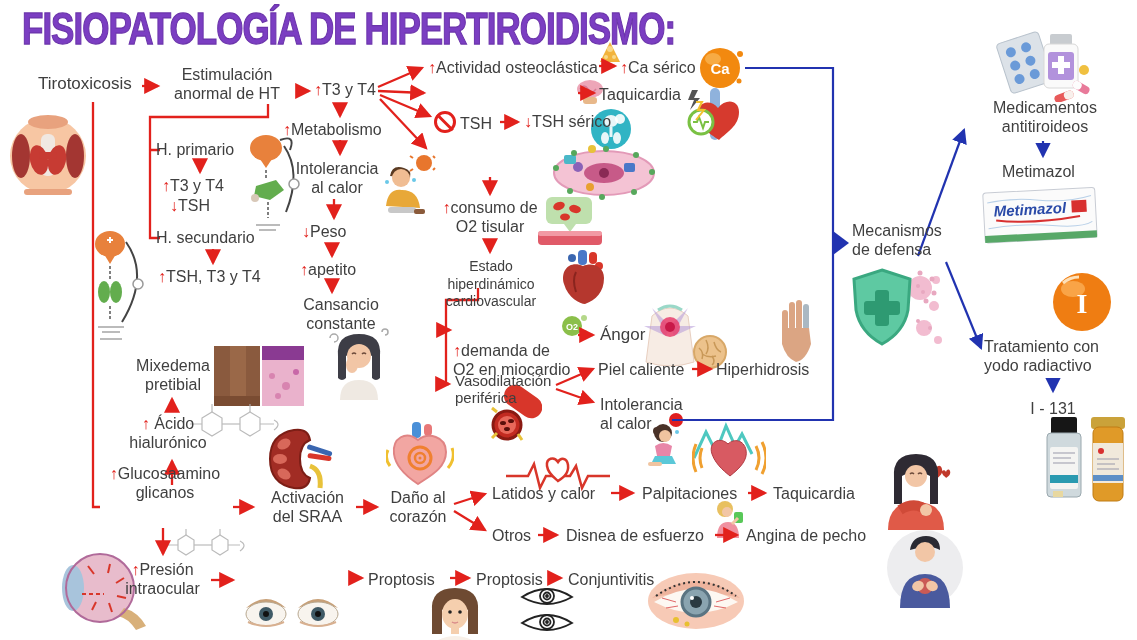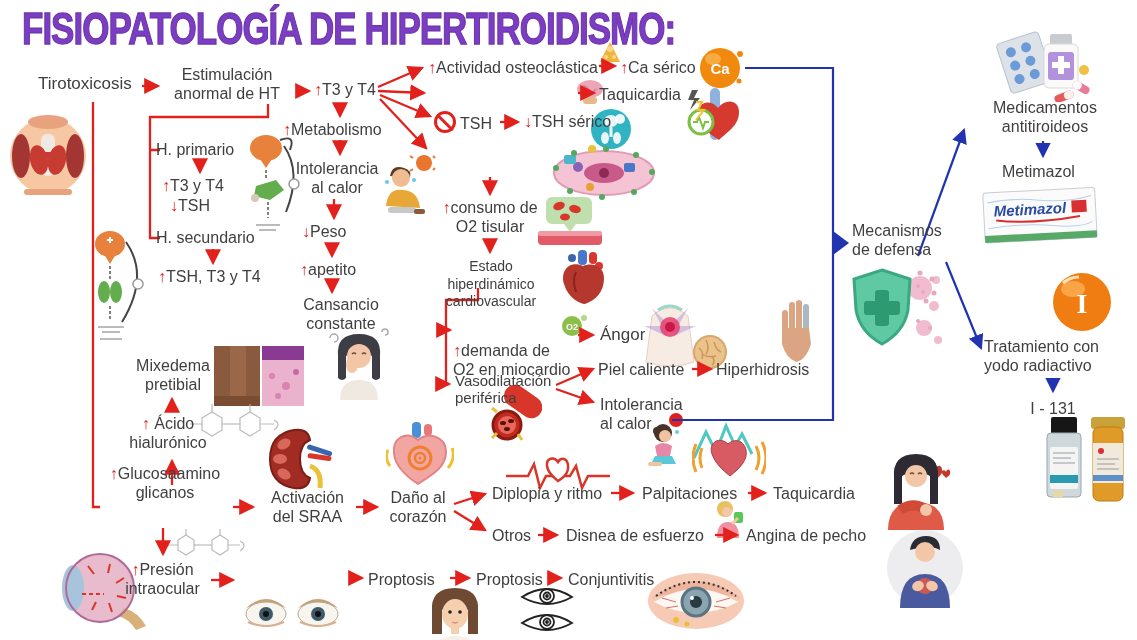--- a/index.html
+++ b/index.html
@@ -141,21 +141,21 @@
 pretibial</span></div>
   <div class="node c" style="left:118px;top:415px;width:100px;"><span class="pre">↑ </span><span>Ácido
 hialurónico</span></div>
   <div class="node c" style="left:100px;top:465px;width:130px;"><span class="pre">↑</span><span>Glucosaamino
 glicanos</span></div>
   <div class="node c" style="left:260px;top:489px;width:95px;"><span>Activación
 del SRAA</span></div>
   <div class="node c" style="left:383px;top:489px;width:70px;"><span>Daño al
 corazón</span></div>
 
-  <div class="node" style="left:492px;top:485px;"><span>Diplopia y ritmo</span></div>
+  <div class="node" style="left:492px;top:485px;"><span>Latidos y calor</span></div>
   <div class="node" style="left:642px;top:485px;"><span>Palpitaciones</span></div>
   <div class="node" style="left:773px;top:485px;"><span>Taquicardia</span></div>
   <div class="node" style="left:492px;top:527px;"><span>Otros</span></div>
   <div class="node" style="left:566px;top:527px;"><span>Disnea de esfuerzo</span></div>
   <div class="node" style="left:746px;top:527px;"><span>Angina de pecho</span></div>
 
   <div class="node c" style="left:115px;top:561px;width:95px;"><span class="pre">↑</span><span>Presión
 intraocular</span></div>
   <div class="node" style="left:368px;top:571px;"><span>Proptosis</span></div>
   <div class="node" style="left:476px;top:571px;"><span>Proptosis</span></div>

